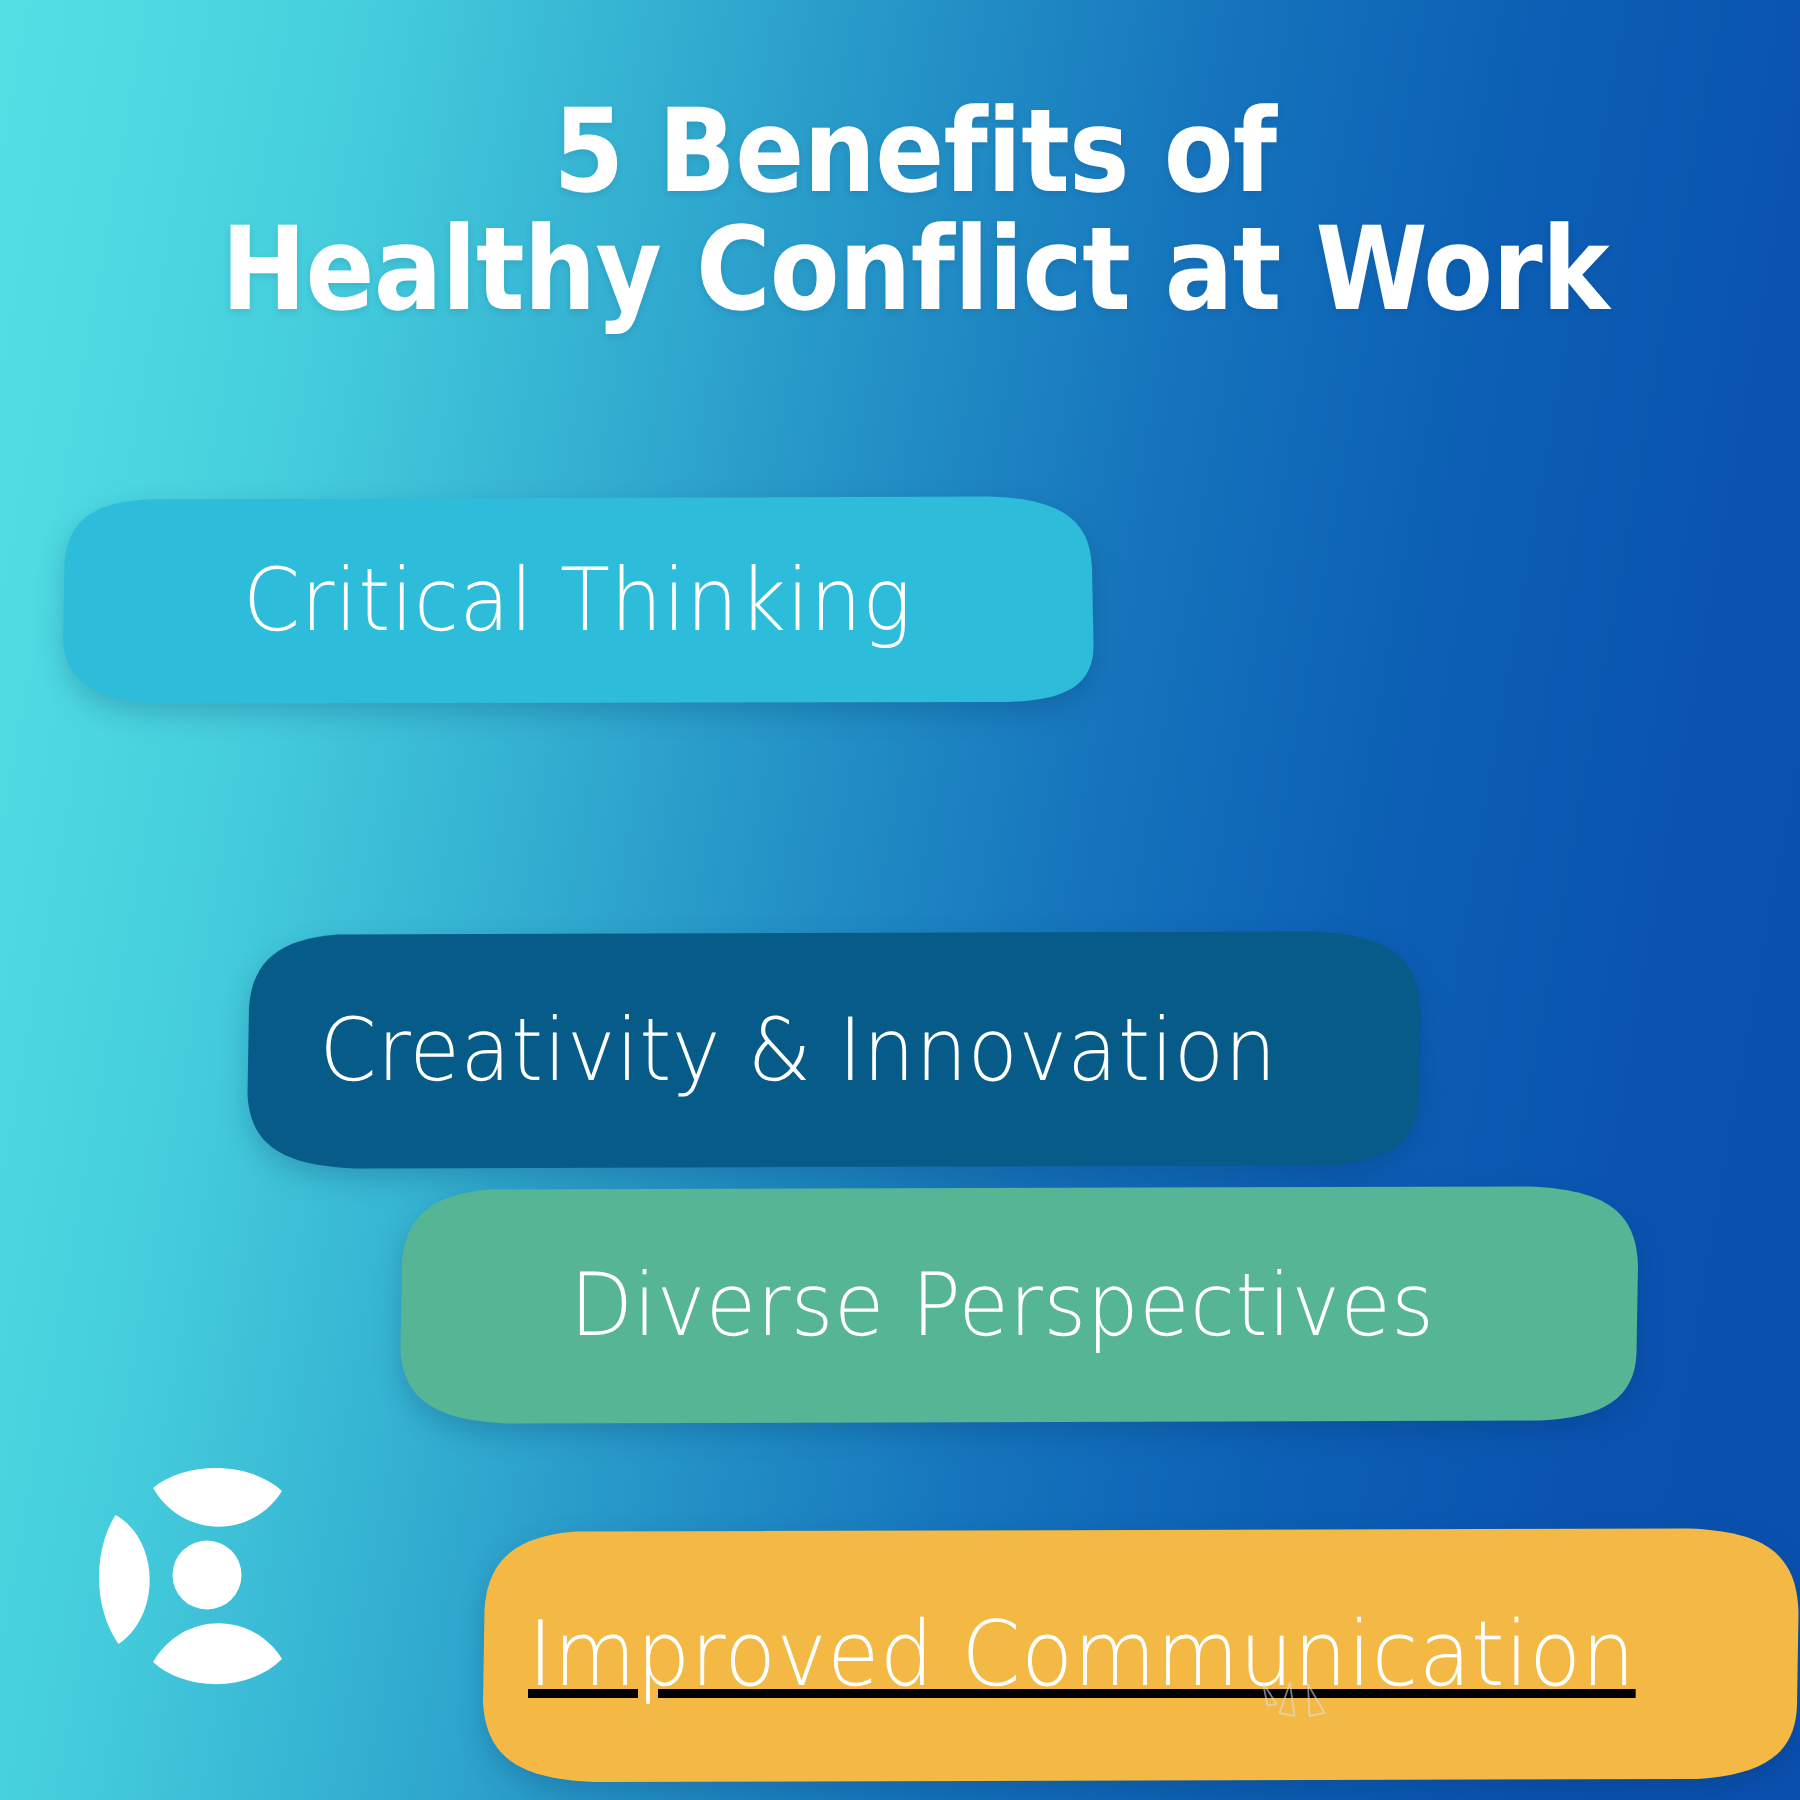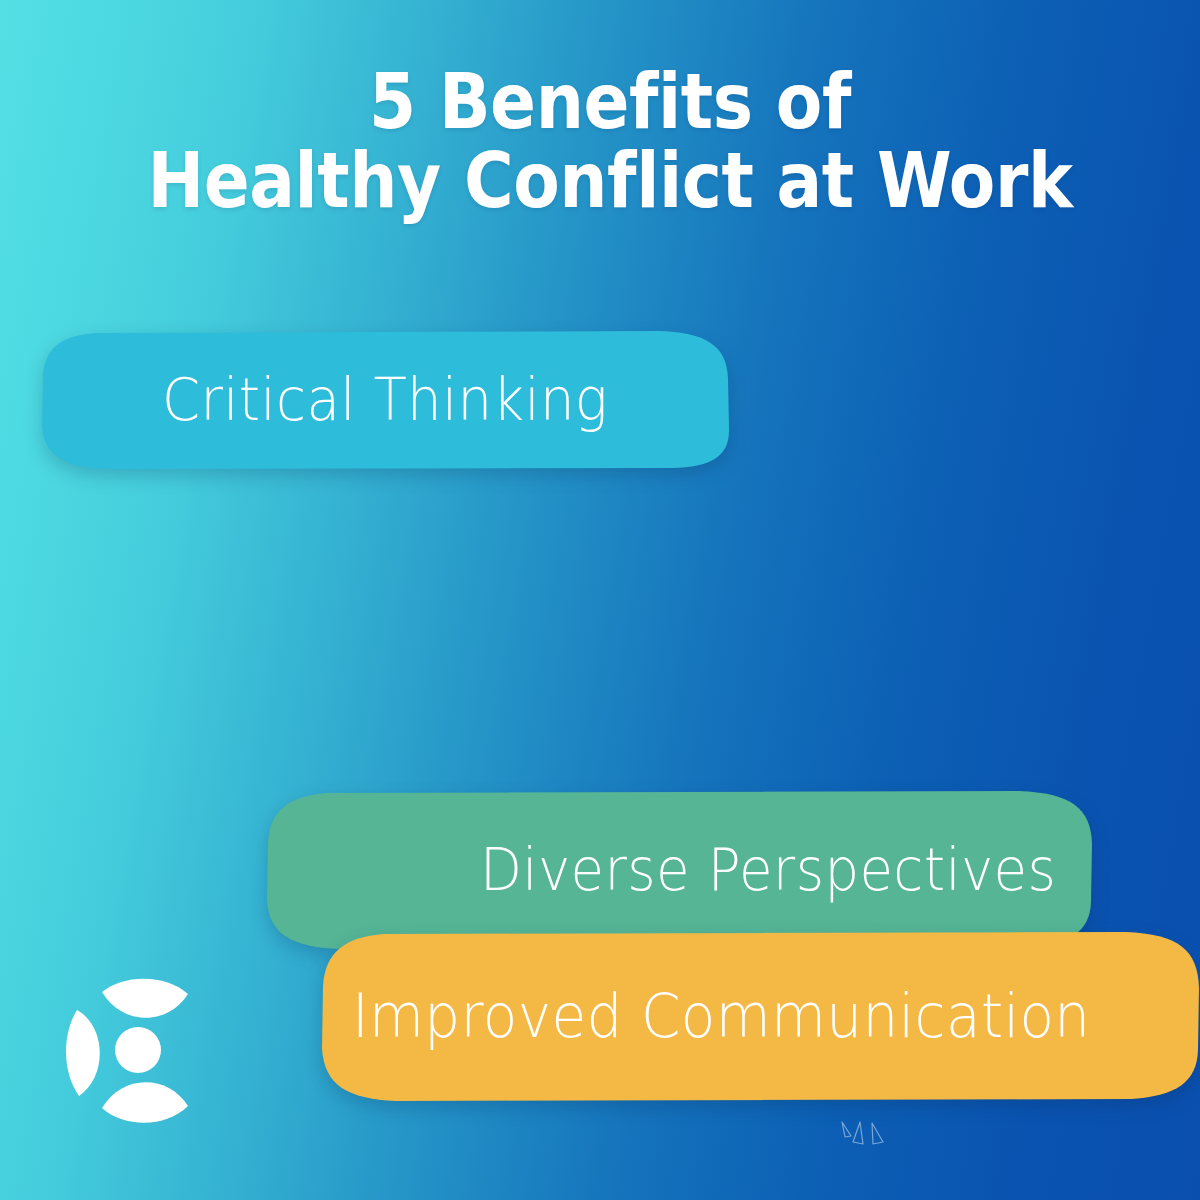--- a/index.html
+++ b/index.html
@@ -95,24 +95,24 @@
   
   #bar-1 { left: 40px;  top: 330px; width: 690px;  height: 140px; }
   #bar-1 .bar-label { margin-left: 122px; }
 
   #bar-2 { left: 118px; top: 478px; width: 672px;  height: 134px; }
   #bar-2 .bar-label { margin-left: 94px; }
 
   #bar-3 { left: 163px; top: 620px; width: 785px;  height: 160px; }
   #bar-3 .bar-label { margin-left: 50px; }
 
-  #bar-4 { left: 265px; top: 790px; width: 828px;  height: 160px; justify-content: flex-end; }
+  #bar-4 { left: 265px; top: 790px; width: 828px;  height: 160px; }
   #bar-4 .bar-label { margin-left: 115px; }
 
-  #bar-5 { left: 320px; top: 930px; width: 880px;  height: 172px; }
+  #bar-5 { left: 320px; top: 1017px; width: 880px;  height: 172px; text-decoration: underline; }
   #bar-5 .bar-label { margin-left: 32px; font-size: 60px; }
 
   
   #logo {
     position: absolute;
     left: 62px;
     top: 960px;
     width: 150px;
     height: 180px;
     z-index: 3;
@@ -144,20 +144,28 @@
     <div class="bar" id="bar-1">
       <svg class="bar-shape" viewBox="0 0 690 140" preserveAspectRatio="none">
         <path d="M 3,46 C 5,17 22,5 58,3 L 618,1 C 666,2 687,16 688,48
                  L 689,98 C 690,126 672,137 632,138 L 72,139
                  C 26,138 4,127 2,96 Z" fill="#2DBCDA"></path>
       </svg>
       <span class="bar-label" style="color: rgb(255, 255, 255);">Critical Thinking</span>
     </div>
 
 
+    <div class="bar" id="bar-3">
+      <svg class="bar-shape" viewBox="0 0 785 160" preserveAspectRatio="none">
+        <path d="M 3,52 C 5,20 24,6 62,3 L 712,1 C 762,3 783,18 784,54
+                 L 783,112 C 782,142 762,155 720,157 L 74,159
+                 C 26,157 4,144 2,110 Z" fill="#065B89"></path>
+      </svg>
+      <span class="bar-label" style="color: rgb(255, 255, 255);">Creativity &amp; Innovation</span>
+    </div>
 
     <div class="bar" id="bar-4">
       <svg class="bar-shape" viewBox="0 0 828 160" preserveAspectRatio="none">
         <path d="M 3,52 C 5,20 24,6 62,3 L 754,1 C 806,3 826,18 827,54
                  L 826,112 C 825,142 804,155 762,157 L 74,159
                  C 26,157 4,144 2,110 Z" fill="#56B595"></path>
       </svg>
       <span class="bar-label" style="color: rgb(255, 255, 255);">Diverse Perspectives</span>
     </div>
 

